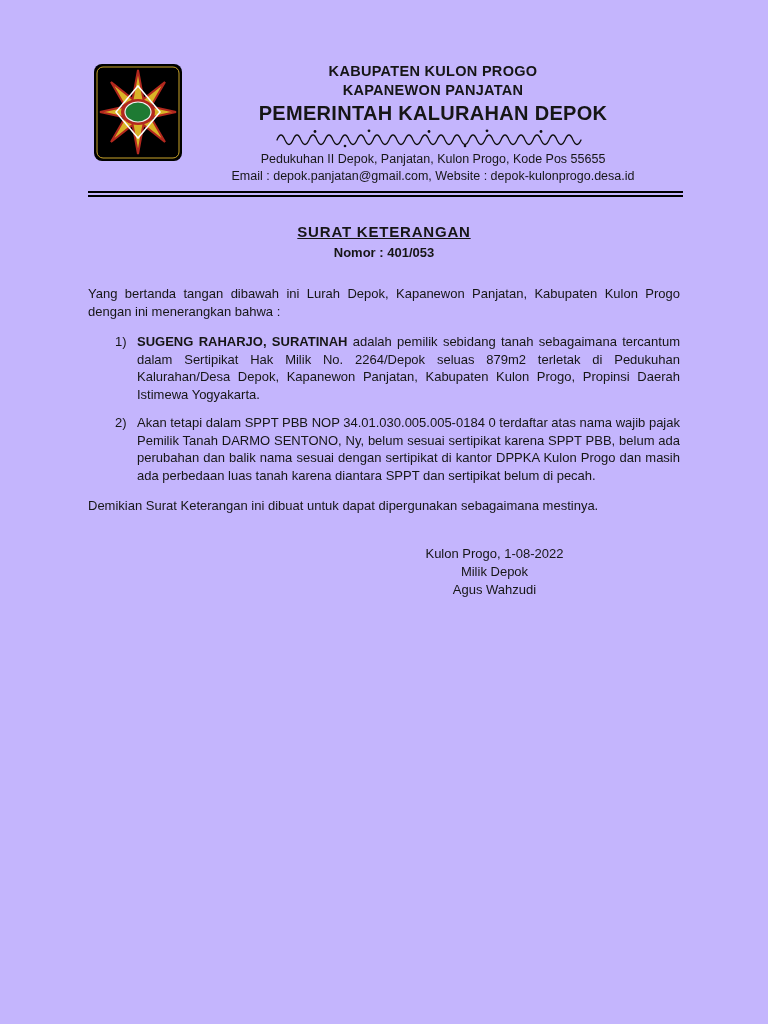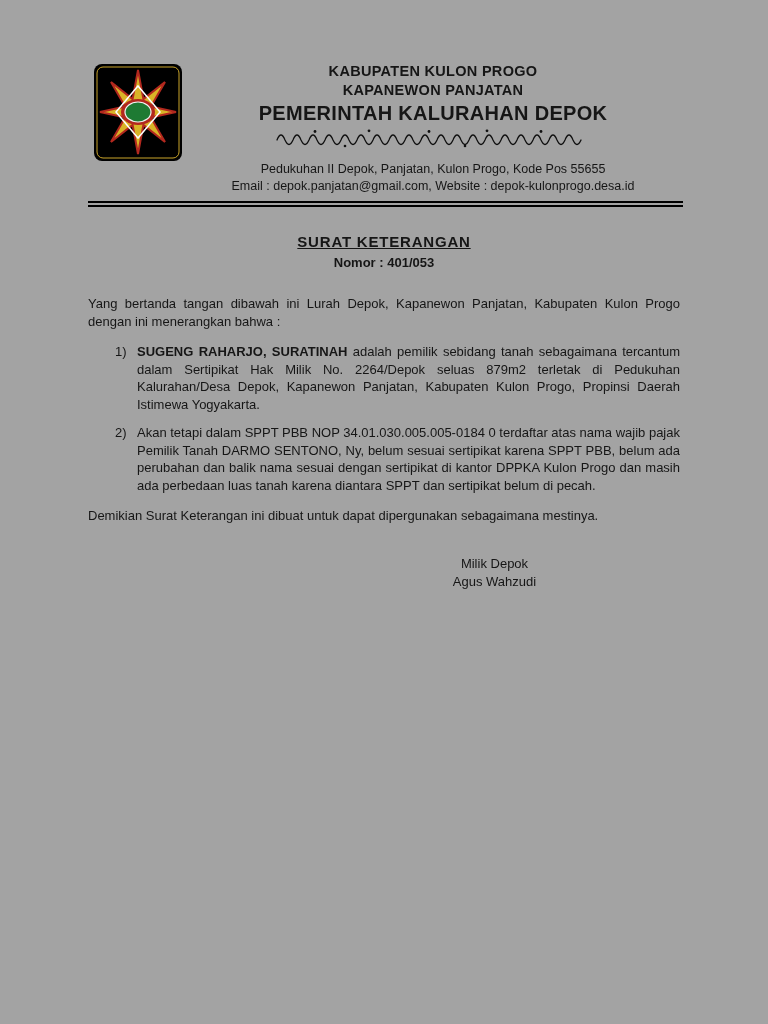--- a/index.html
+++ b/index.html
@@ -1,20 +1,20 @@
 <!DOCTYPE html>
 <html><head>
 <meta charset="utf-8">
 <style>
   html, body { margin: 0; padding: 0; background: #ffffff; }
   .page {
     position: relative;
     width: 768px;
     height: 1024px;
-    background: #a3a3a3;
+    background: #c4b5fd;
     color: #161616;
     font-family: "Liberation Sans", "DejaVu Sans", sans-serif;
     overflow: hidden;
   }
 
   
   .letterhead { position: relative; padding-top: 62px; }
   .logo {
     position: absolute;
     left: 94px; top: 64px;
@@ -22,21 +22,21 @@
   }
   .lh-text { margin: 0 86px 0 184px; text-align: center; }
   .lh-regency, .lh-district {
     font-weight: bold; font-size: 14.5px; line-height: 19px; letter-spacing: .3px;
   }
   .lh-gov {
     font-weight: bold; font-size: 20px; line-height: 25px; letter-spacing: .3px; margin-top: 1px;
   }
   .lh-jav { height: 23px; display: flex; justify-content: center; align-items: center; }
   .lh-addr, .lh-contact { font-size: 12.5px; line-height: 16.5px; }
-  .lh-addr { margin-top: 12px; }
+  .lh-addr { margin-top: 2px; }
   .double-rule {
     margin: 7px 85px 0 88px;
     height: 2px;
     border-top: 2.5px solid #000;
     border-bottom: 2px solid #000;
   }
 
   
   .main { padding: 0 88px; }
   .title-block { text-align: center; margin-top: 26px; }
@@ -133,19 +133,20 @@
       <div class="li">
         <span class="li-marker">2)</span>
         <span class="li-body">Akan tetapi dalam SPPT PBB NOP 34.01.030.005.005-0184 0 terdaftar atas nama wajib pajak Pemilik Tanah DARMO SENTONO, Ny, belum sesuai sertipikat karena SPPT PBB, belum ada perubahan dan balik nama sesuai dengan sertipikat di kantor DPPKA Kulon Progo dan masih ada perbedaan luas tanah karena diantara SPPT dan sertipikat belum di pecah.</span>
       </div>
 
     </div>
 
     <p class="closing">Demikian Surat Keterangan ini dibuat untuk dapat dipergunakan sebagaimana mestinya.</p>
 
     <div class="sig">
+      <div class="sig-place">Kulon Progo, 1-08-2022</div>
       <div class="sig-pos">Milik Depok</div>
       <div class="sig-name">Agus Wahzudi</div>
     </div>
 
   </main>
 
 </div>
 
 </body></html>

